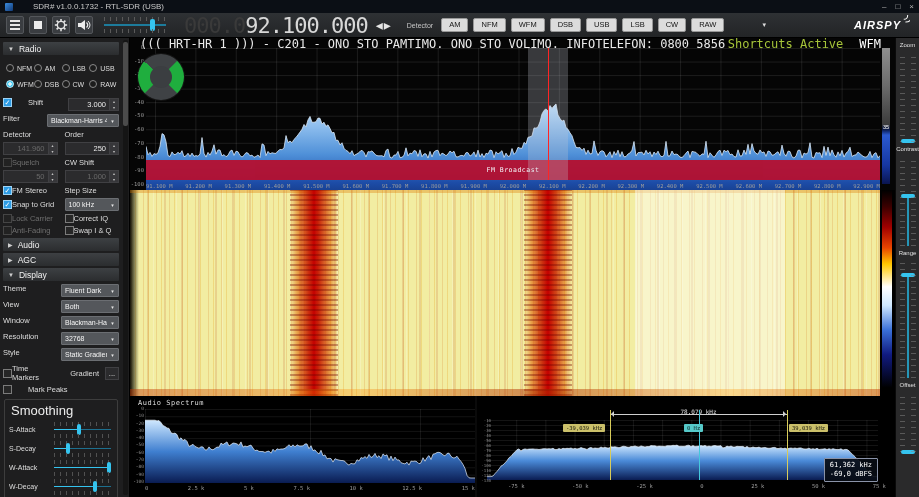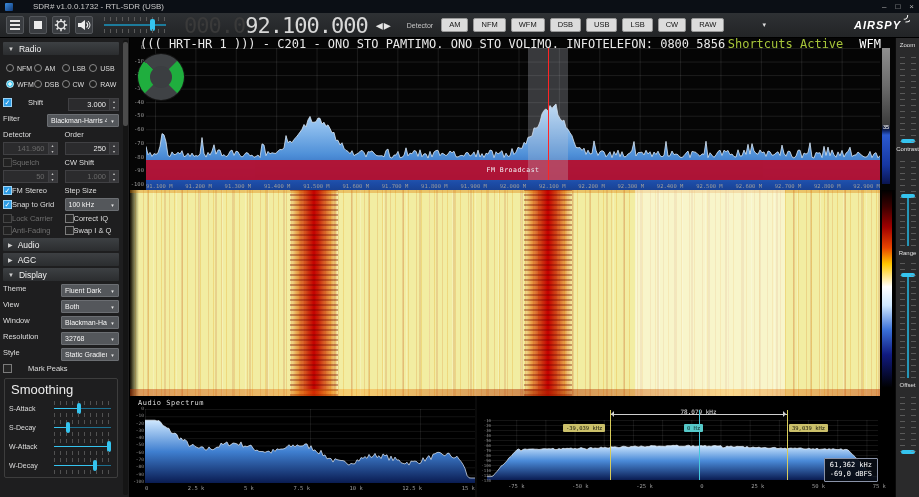--- a/index.html
+++ b/index.html
@@ -419,20 +419,32 @@
         </div>
           <div class="row">
           <span class="flabel">Style</span>
           <span class="dropdown">
             <span class="dval">Static Gradient</span>
             <span class="chev">▾</span>
           </span>
         </div>
         </div>
 
+      <div class="two-col">
+        <span class="cell">
+          <span class="chk"></span>
+          <span>Time Markers</span>
+        </span>
+        <span class="cell" style="justify-content:flex-end;gap:6px">
+          <span>Gradient</span>
+          <span class="numbox" style="flex:none;width:14px;justify-content:center">
+            <span class="val" style="text-align:center;padding:0">...</span>
+          </span>
+        </span>
+      </div>
       <div class="row">
         <span class="chk"></span>
         <span>Mark Peaks</span>
       </div>
 
       <div class="groupbox">
         <div class="gtitle">Smoothing</div>
         <div>
             <div class="slider-row" style="--pos: 45%;">
             <span class="slabel">S-Attack</span>

